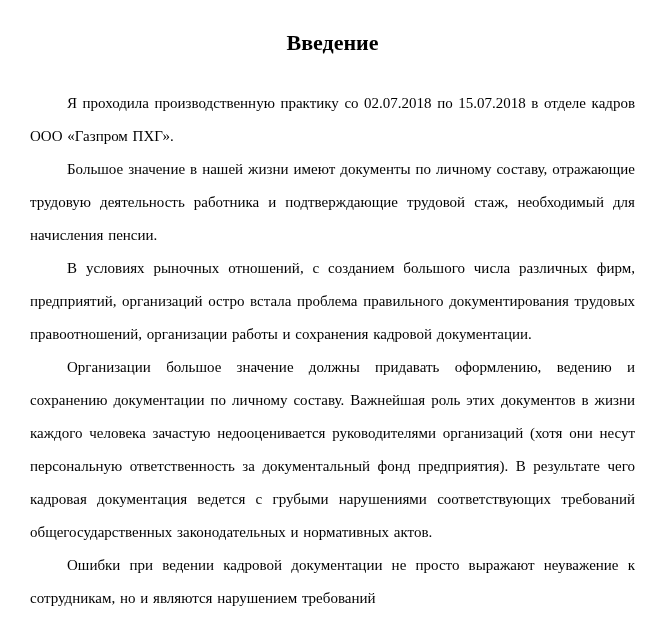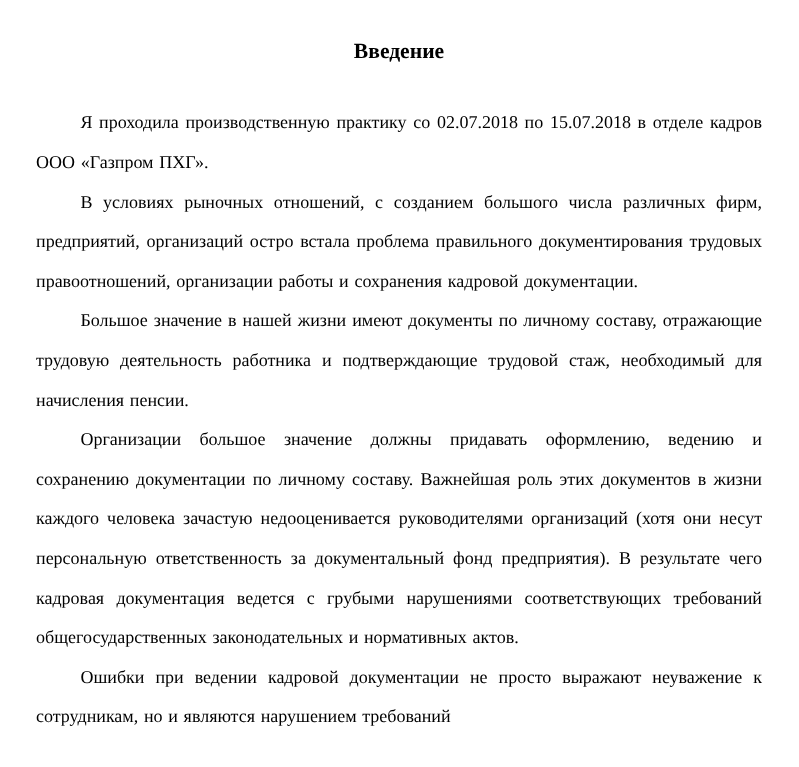--- a/index.html
+++ b/index.html
@@ -21,38 +21,38 @@
     box-sizing: border-box;
     width: 666px;
     height: 639px;
     padding: 26px 31px 0 30px;
     background: #ffffff;
     overflow: hidden;
   }
 
   .doc-title {
     margin: 0 0 28px 0;
-    font-size: 18px;
+    font-size: 22px;
     font-weight: bold;
     line-height: 33px;
     text-align: center;
   }
 
   .doc-paragraph {
     margin: 0;
     font-size: 15px;
     line-height: 33px;
     text-align: justify;
     text-indent: 37px;
     word-spacing: 1px;
   }
 </style>
 </head>
 <body>
 
 <div class="page">
   <h1 class="doc-title">Введение</h1>
   <p class="doc-paragraph">Я проходила  производственную практику со 02.07.2018 по 15.07.2018 в отделе кадров ООО «Газпром ПХГ».</p>
+  <p class="doc-paragraph">Большое значение в нашей жизни имеют документы по личному составу, отражающие трудовую деятельность работника и подтверждающие трудовой стаж, необходимый для начисления пенсии.</p>
   <p class="doc-paragraph">В условиях рыночных отношений, с созданием большого числа различных фирм, предприятий, организаций остро встала проблема правильного документирования трудовых правоотношений, организации работы и сохранения кадровой документации.</p>
-  <p class="doc-paragraph">Большое значение в нашей жизни имеют документы по личному составу, отражающие трудовую деятельность работника и подтверждающие трудовой стаж, необходимый для начисления пенсии.</p>
   <p class="doc-paragraph">Организации большое значение должны придавать оформлению, ведению и сохранению документации по личному составу. Важнейшая роль этих документов в жизни каждого человека зачастую недооценивается руководителями организаций (хотя они несут персональную ответственность за документальный фонд предприятия). В результате чего кадровая документация ведется с грубыми нарушениями соответствующих требований общегосударственных законодательных и нормативных актов.</p>
   <p class="doc-paragraph">Ошибки при ведении кадровой документации не просто выражают неуважение к сотрудникам, но и являются нарушением требований</p>
 </div>
 
 </body></html>

